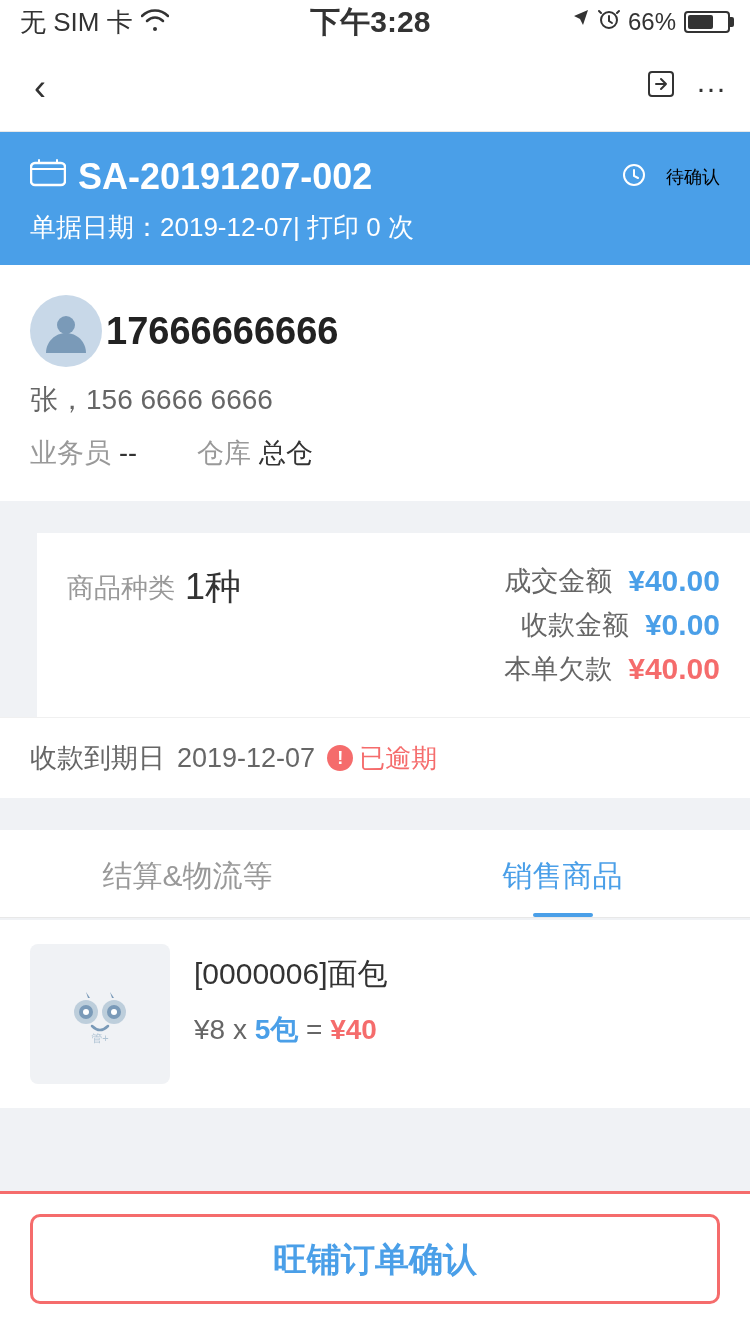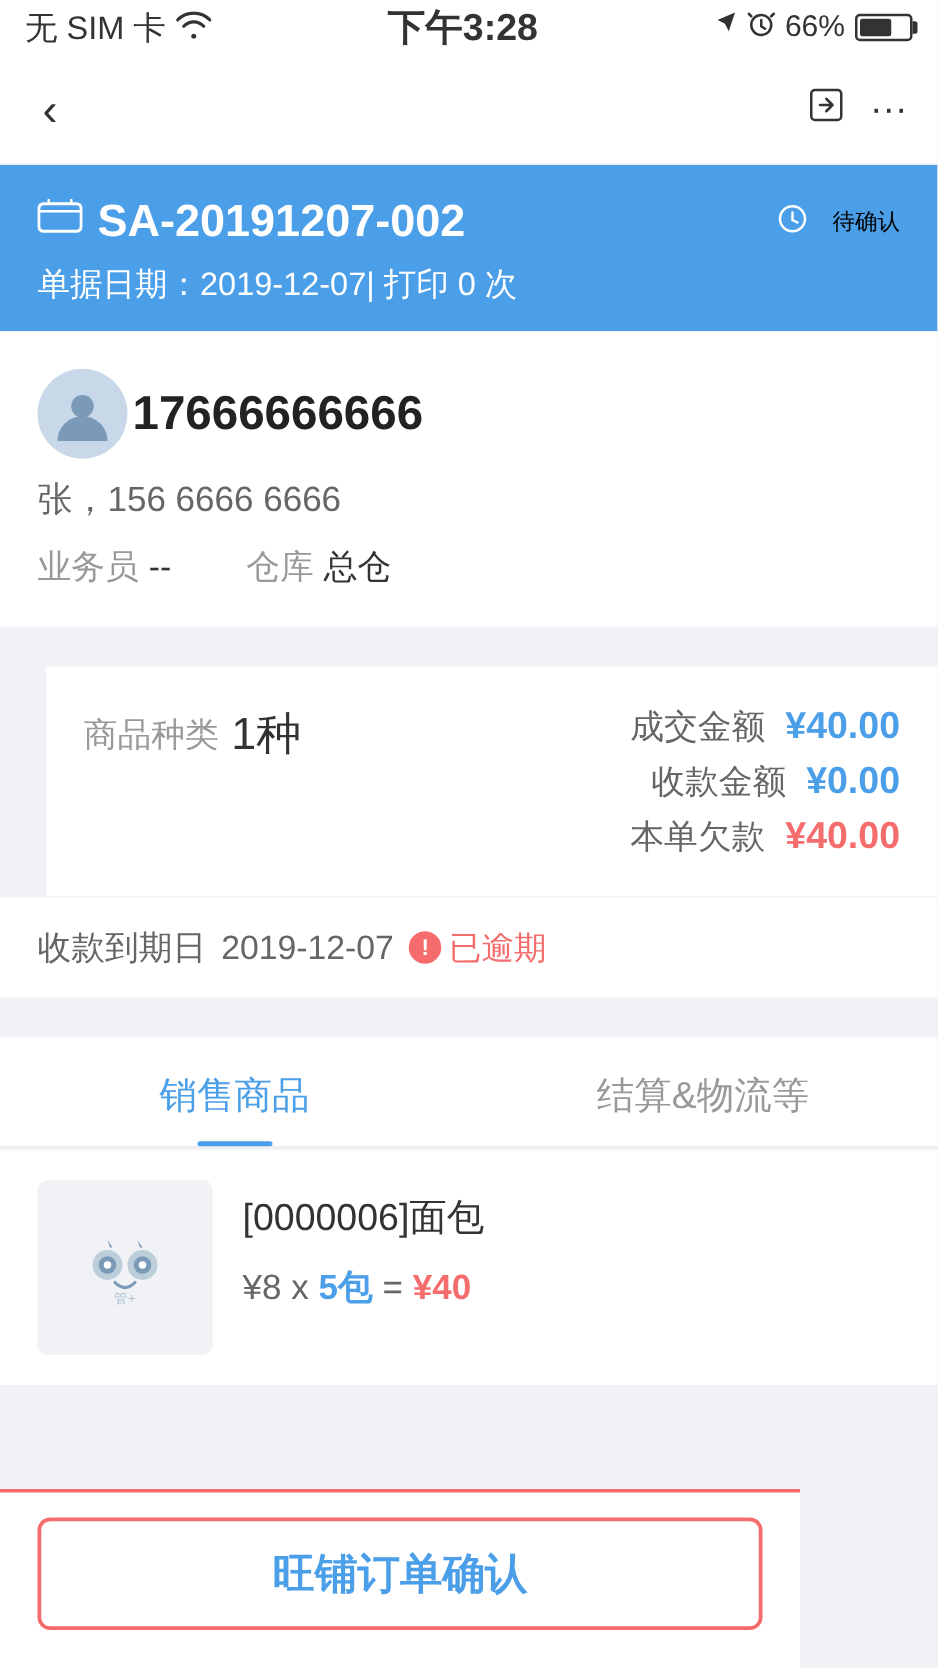--- a/index.html
+++ b/index.html
@@ -346,21 +346,21 @@
       background: #f0f2f5;
       flex: 1;
       min-height: 260px;
     }
 
     
     .confirm-btn-container {
       position: fixed;
       bottom: 0;
       left: 0;
-      width: 640px;
+      width: 750px;
       background: #fff;
       padding: 20px 30px 30px;
       border-top: 3px solid #f56c6c;
     }
     .confirm-btn {
       width: 100%;
       height: 90px;
       border: 3px solid #f56c6c;
       border-radius: 10px;
       background: #fff;
@@ -498,25 +498,25 @@
   <span>2019-12-07</span>
   <div class="overdue-badge">
     <span class="overdue-icon">!</span>
     <span>已逾期</span>
   </div>
 </div>
 
 <div class="divider"></div>
 
 <div class="tabs-container">
+  <div class="tab-item">
+    <span>结算&amp;物流等</span>
+  </div>
   <div class="tab-item active">
     <span>销售商品</span>
-  </div>
-  <div class="tab-item">
-    <span>结算&amp;物流等</span>
   </div>
 </div>
 
 <div class="product-list">
   <div class="product-item">
     <div class="product-thumb">
       <svg width="80" height="60" viewBox="0 0 80 60" fill="none">
 
         <circle cx="26" cy="28" r="12" fill="#b0c4d4" opacity="0.8"></circle>
         <circle cx="54" cy="28" r="12" fill="#b0c4d4" opacity="0.8"></circle>

